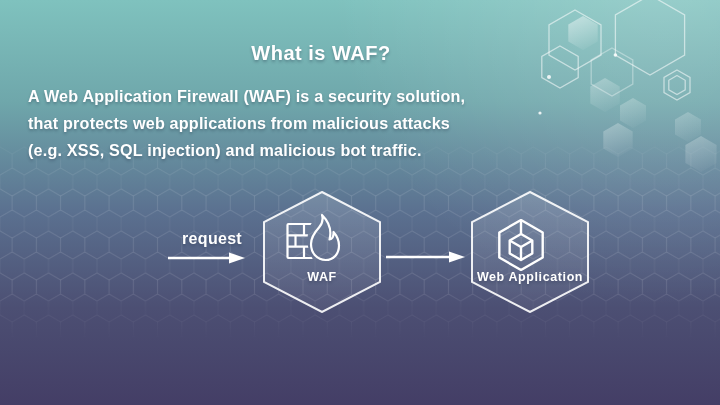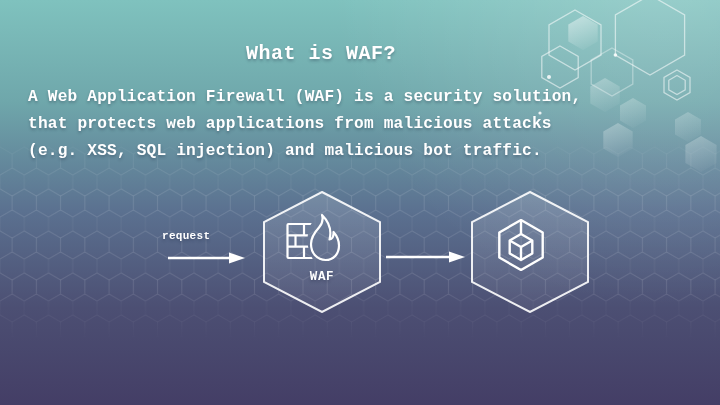--- a/index.html
+++ b/index.html
@@ -1,18 +1,18 @@
 <!DOCTYPE html>
 <html style="--background-top: #7fc2be; --background-upper: #6fa7ab; --background-mid: #5b7190; --background-lower: #4c4f73; --background-bottom: #443e66; --text: #ffffff; --hex-stroke: #ffffff;"><head>
 <meta charset="utf-8">
 <style>
   html,body{margin:0;padding:0;background:#222;}
   #slide{
     position:relative;width:720px;height:405px;overflow:hidden;
-    font-family:Liberation Mono, monospace;
+    font-family:Liberation Sans, sans-serif;
     background:
       radial-gradient(circle at 92% -6%, rgba(255,255,255,0.20), rgba(255,255,255,0) 42%),
       linear-gradient(180deg,
         var(--background-top,#7fc2be) 0%,
         var(--background-upper,#6fa7ab) 25%,
         var(--background-mid,#5b7190) 52%,
         var(--background-lower,#4c4f73) 76%,
         var(--background-bottom,#443e66) 100%);
   }
   .txt{color:var(--text,#fff);font-weight:700;text-shadow:0 2px 3px rgba(25,35,60,0.30);}
@@ -26,22 +26,22 @@
     transform:scaleX(0.95);transform-origin:left top;white-space:nowrap;
   }
   .node{position:absolute;width:100px;height:122px;}
   .node svg.hexframe{position:absolute;left:0;top:0;}
   .node .icon{position:absolute;left:50%;transform:translateX(-50%);}
   .node .nodelabel{
     position:absolute;left:0;width:118px;text-align:center;
     font-size:12.5px;letter-spacing:0.6px;
   }
   #request-label{
-    position:absolute;left:162px;top:230px;width:80px;text-align:left;
-    font-size:11px;letter-spacing:0.3px;
+    position:absolute;left:162px;top:230px;width:80px;text-align:right;
+    font-size:16px;letter-spacing:0.3px;
   }
   .arrow{position:absolute;}
   #decor{position:absolute;right:0;top:0;}
   #honeycomb-overlay{position:absolute;left:0;top:0;pointer-events:none;}
 </style>
 </head>
 <body>
 
 <div id="slide">
 
@@ -157,15 +157,16 @@
     </svg>
     <svg class="icon" style="top:28px" width="54" height="52" viewBox="0 0 54 52">
       <g fill="none" stroke="#fff" stroke-width="2.4" stroke-linejoin="round">
         <polygon points="27,1 48.7,13.5 48.7,38.5 27,51 5.3,38.5 5.3,13.5"></polygon>
         <polygon points="27,15 38.3,21.5 38.3,34.5 27,41 15.7,34.5 15.7,21.5"></polygon>
         <polyline points="15.7,21.5 27,28 38.3,21.5"></polyline>
         <line x1="27" y1="28" x2="27" y2="41"></line>
         <line x1="27" y1="1" x2="27" y2="15"></line>
       </g>
     </svg>
+    <div class="nodelabel txt" style="top:79px">Web Application</div>
   </div>
 
 </div>
 
 </body></html>

